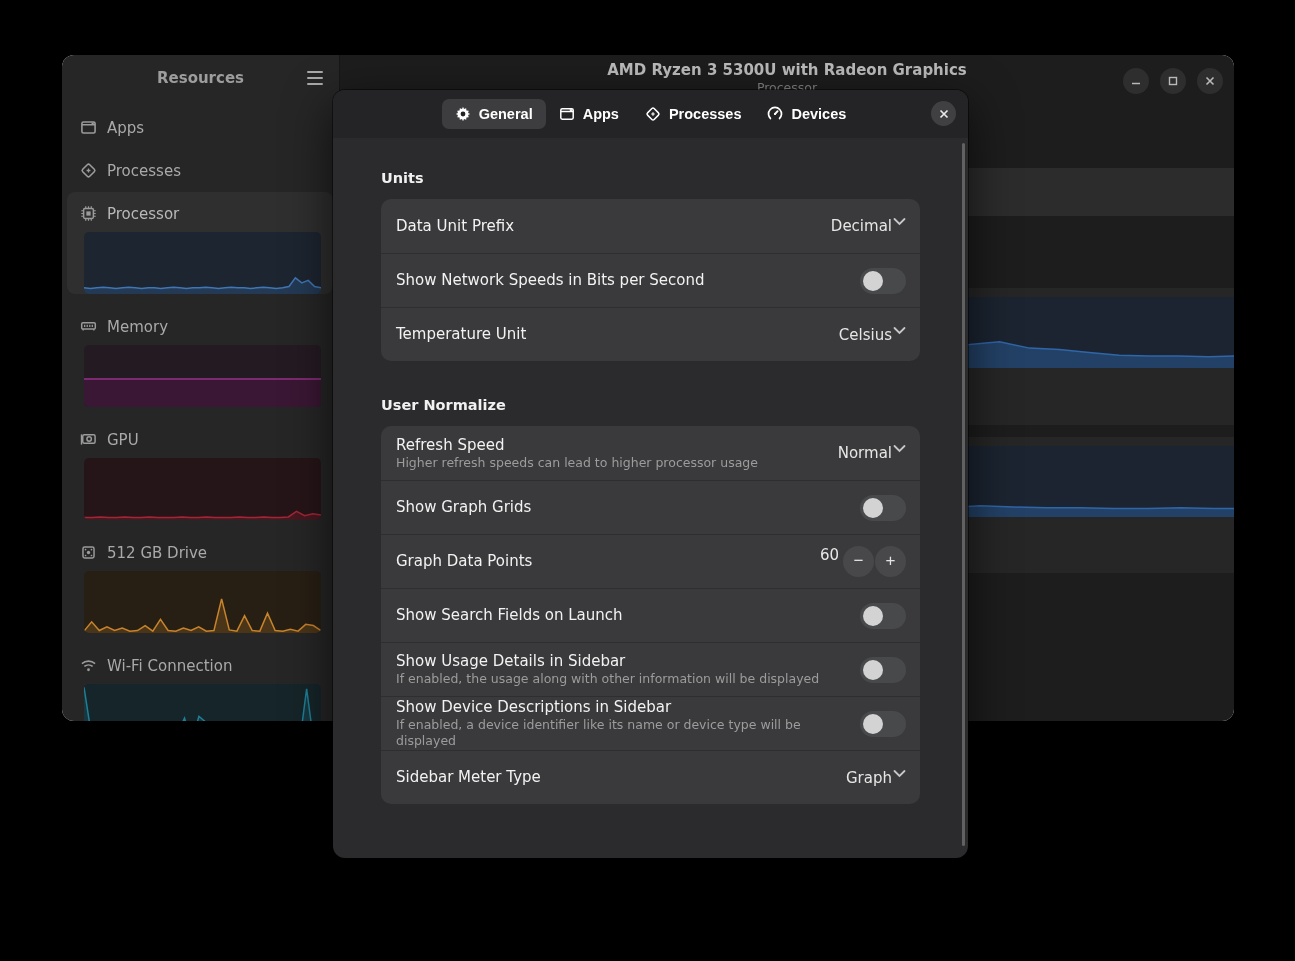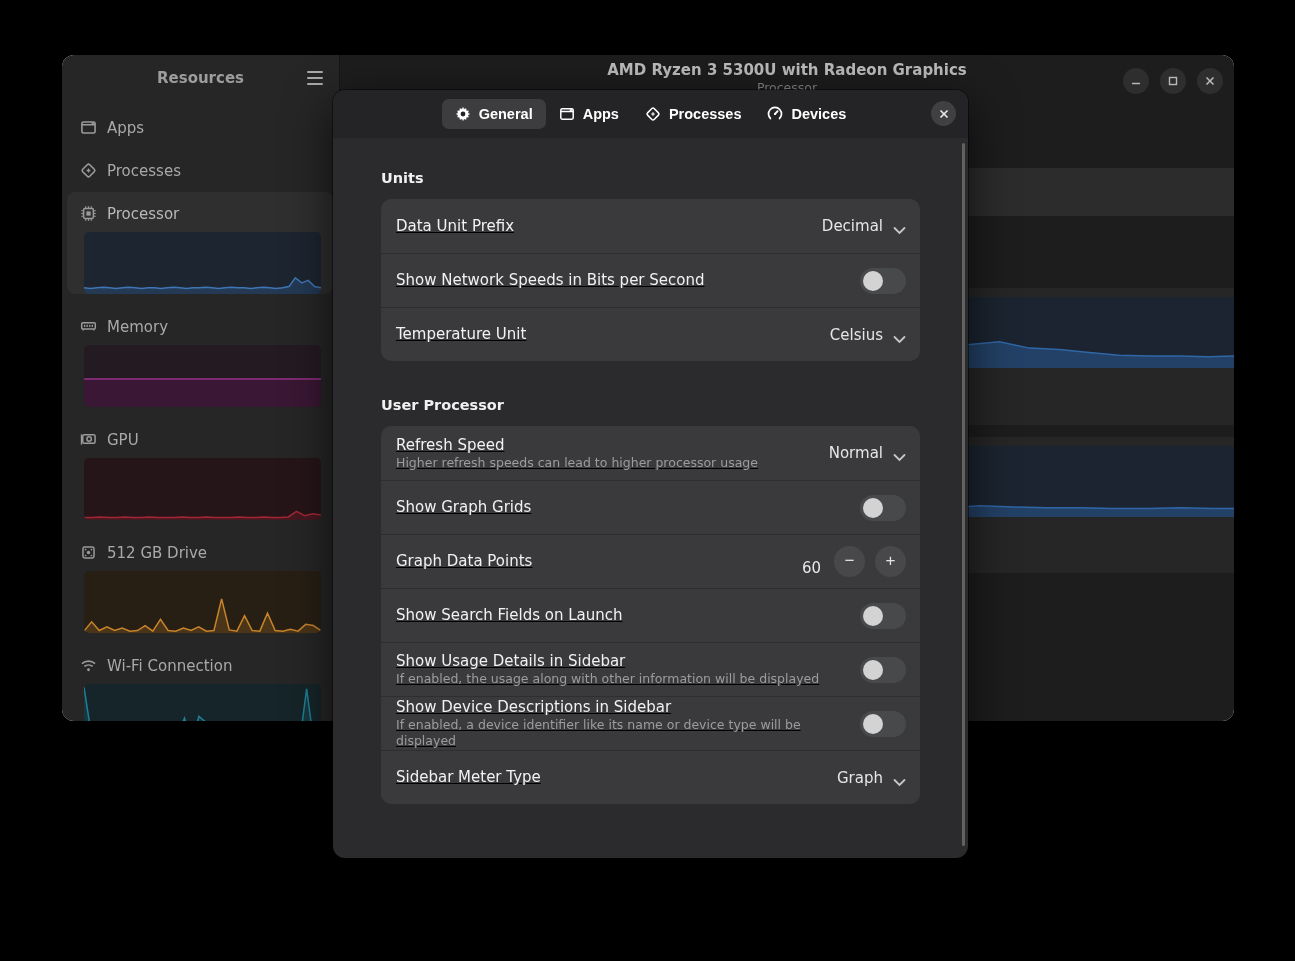--- a/index.html
+++ b/index.html
@@ -58,24 +58,24 @@
   .tab .tab-icon{width:16px;height:16px;display:inline-flex;color:#fff;}
   .tab .tab-icon svg{width:100%;height:100%;}
   .dialog-close{position:absolute;right:12px;top:11px;width:25px;height:25px;border-radius:50%;background:#404042;
                 border:none;color:#e8e8e8;display:flex;align-items:center;justify-content:center;cursor:pointer;padding:0;}
   .dialog-body{position:absolute;left:0;top:48px;right:0;bottom:0;overflow:hidden;}
   .section-heading{margin:32px 48px 13px;font-size:14.5px;font-weight:bold;color:#f1f1f1;}
   .section-heading.second{margin-top:36px;}
   .pref-card{margin:0 48px;border-radius:10px;overflow:hidden;background:#3a3a3c;}
   .pref-row{height:54px;display:flex;align-items:center;justify-content:space-between;padding:0 14px 0 15px;}
   .pref-row + .pref-row{border-top:1px solid #2e2e30;}
-  .row-text{display:flex;flex-direction:column;justify-content:flex-start;min-width:0;text-decoration:underline;}
+  .row-text{display:flex;flex-direction:column;justify-content:flex-start;min-width:0;}
   .row-title{font-size:15px;color:#f2f2f2;line-height:19px;}
   .row-subtitle{font-size:12.5px;color:#9c9c9c;line-height:16px;}
-  .row-control{display:flex;align-items:flex-end;gap:10px;flex:0 0 auto;}
+  .row-control{display:flex;align-items:flex-start;gap:1px;flex:0 0 auto;}
   .dd-value{font-size:15px;color:#e6e6e6;}
   .chevron{width:13px;height:9px;display:inline-flex;color:#c6c6c6;}
   .chevron svg{width:100%;height:100%;}
   .switch{position:relative;width:46px;height:26px;border-radius:13px;background:#47494b;cursor:pointer;}
   .switch .knob{position:absolute;left:3px;top:3px;width:20px;height:20px;border-radius:50%;background:#d3d3d3;}
   .switch.on{background:#3584e4;}
   .switch.on .knob{left:auto;right:3px;background:#ffffff;}
   .stepper-value{font-size:15px;color:#e8e8e8;margin-right:3px;}
   .step-btn{width:31px;height:31px;border-radius:50%;background:#48484a;border:none;color:#e3e3e3;
             font-size:17px;line-height:1;display:flex;align-items:center;justify-content:center;cursor:pointer;padding:0 0 2px;}
@@ -364,21 +364,21 @@
             <div class="row-control">
               <span class="dd-value">Celsius</span>
               <span class="chevron">
                 <svg viewBox="0 0 13 9" fill="none" stroke="currentColor" stroke-width="1.8" stroke-linecap="round">
                   <path d="M1.5 2 L6.5 7 L11.5 2"></path>
                 </svg>
               </span>
             </div>
           </div>
         </div>
-        <div class="section-heading second">User Processor</div>
+        <div class="section-heading second">User Normalize</div>
         <div class="pref-card">
           <div class="pref-row">
             <div class="row-text">
               <div class="row-title">Refresh Speed</div>
               <div class="row-subtitle">Higher refresh speeds can lead to higher processor usage</div>
             </div>
             <div class="row-control">
               <span class="dd-value">Normal</span>
               <span class="chevron">
                 <svg viewBox="0 0 13 9" fill="none" stroke="currentColor" stroke-width="1.8" stroke-linecap="round">

